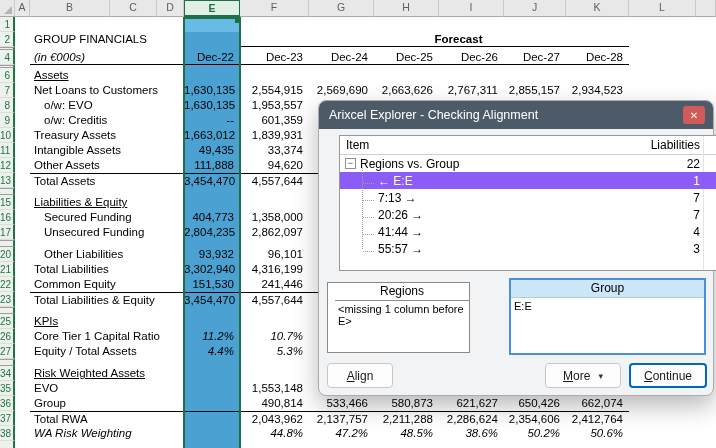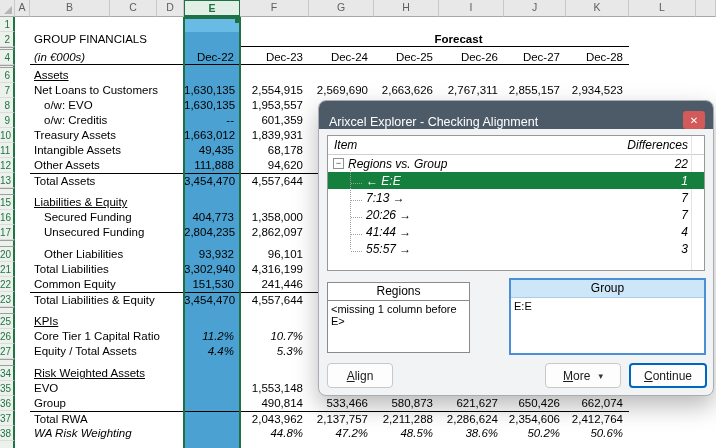--- a/index.html
+++ b/index.html
@@ -36,45 +36,45 @@
   .row-break.sm{height:3px;}
   .brk-num{width:15px;background:#EDF1EC;border-right:2px solid #217346;
            border-top:1px solid #9E9E9E;border-bottom:1px solid #9E9E9E;}
   
   #col-sel{position:absolute;left:183px;top:17px;width:58px;height:440px;border:2px solid #1E7145;
            pointer-events:none;z-index:5;box-sizing:border-box;}
   #col-sel::after{content:"";position:absolute;right:-2px;top:-2px;width:6px;height:6px;background:#1E7145;}
   
   .dialog{position:absolute;left:318px;top:100px;width:394px;height:294px;background:#F2F3F5;
           border:1px solid #A9ADB3;border-radius:8px;box-shadow:0 10px 24px rgba(0,0,0,.28);z-index:10;}
-  .titlebar{height:28px;background:#4D5B69;border-radius:7px 7px 0 0;display:flex;align-items:flex-end;
+  .titlebar{height:28px;background:#4D5B69;border-radius:7px 7px 0 0;display:flex;align-items:center;
             padding:0 8px 0 10px;gap:32px;}
   .title{color:#fff;font-size:12.5px;}
   .closebtn{margin-left:auto;width:22px;height:18px;background:#D25A58;border-radius:3px;color:#fff;
             display:flex;align-items:center;justify-content:center;font-size:10px;cursor:pointer;}
-  .listbox{position:absolute;left:8px;top:34px;width:378px;height:136px;background:#fff;
-           border:1px solid #989898;box-sizing:border-box;overflow:hidden;font-style:italic;}
+  .listbox{position:absolute;left:20px;top:34px;width:378px;height:136px;background:#fff;
+           border:1px solid #989898;box-sizing:border-box;overflow:hidden;}
   .listhdr{height:18px;border-bottom:1px solid #CFCFCF;display:flex;align-items:center;font-size:12px;}
   .lh-item{padding-left:6px;}
   .lh-diff{margin-left:auto;padding-right:16px;}
   .gutterline{position:absolute;top:0;bottom:0;right:12px;width:1px;background:#E4E4E4;}
   .treerow{height:17px;display:flex;align-items:center;font-size:12px;}
   .treerow .tdiff{margin-left:auto;padding-right:16px;}
   .expandbox{width:9px;height:9px;border:1px solid #909090;background:#fff;font-size:9px;line-height:8px;
              text-align:center;color:#444;margin:0 4px 0 5px;flex:none;}
   #tree-children{position:relative;}
   #tree-children::before{content:"";position:absolute;left:22px;top:-4px;bottom:8px;border-left:1px dotted #A0A0A0;}
   .treerow.child{padding-left:23px;}
   .conn{display:inline-block;width:11px;height:5px;border-bottom:1px dotted #A0A0A0;margin-right:4px;flex:none;}
-  .treerow.selected{background:#15803d;color:#fff;}
+  .treerow.selected{background:#8b5cf6;color:#fff;}
   
   .panel{position:absolute;background:#fff;box-sizing:border-box;}
   .panelhdr{height:17px;line-height:17px;text-align:center;font-size:12px;}
   .panelbody{font-size:11px;padding:2px 3px;text-align:left;}
-  .regions{left:8px;top:181px;width:143px;height:71px;border:1px solid #8A8A8A;}
+  .regions{left:8px;top:181px;width:143px;height:71px;border:1px solid #8A8A8A;padding-left:7px;}
   .regions .panelhdr{border-bottom:1px solid #8A8A8A;}
   .group{left:190px;top:177px;width:197px;height:77px;border:2px solid #4A90D8;}
   .group .panelhdr{background:#CDE7F8;border-bottom:1px solid #A9CDEB;}
   
   .btn{position:absolute;top:262px;height:25px;background:#FDFDFD;border:1px solid #C8C8C8;border-radius:4px;
        font-family:"Liberation Sans",sans-serif;font-size:12px;color:#1A1A1A;display:flex;align-items:center;
        justify-content:center;padding:0;cursor:pointer;box-sizing:border-box;}
   .btn-align{left:8px;width:66px;}
   .btn-cancel{left:84px;width:74px;}
   .btn-more{left:226px;width:76px;}
@@ -237,21 +237,21 @@
         <div class="cell cJ val"></div>
         <div class="cell cK val"></div>
         <div class="cell cL"></div>
         <div class="cell cM"></div>
       </div>
       <div class="row">
         <div class="cell num">11</div>
         <div class="cell ca"></div>
         <div class="cell clabel">Intangible Assets</div>
         <div class="cell cE val sel-e">49,435</div>
-        <div class="cell cF val">68,178</div>
+        <div class="cell cF val">33,374</div>
         <div class="cell cG val"></div>
         <div class="cell cH val"></div>
         <div class="cell cI val"></div>
         <div class="cell cJ val"></div>
         <div class="cell cK val"></div>
         <div class="cell cL"></div>
         <div class="cell cM"></div>
       </div>
       <div class="row">
         <div class="cell num">12</div>
@@ -569,21 +569,21 @@
       <span class="title">Arixcel Explorer - Checking Alignment</span>
       <div class="closebtn">
         <span>✕</span>
       </div>
     </div>
 
     <div class="listbox">
       <div class="gutterline"></div>
       <div class="listhdr">
         <span class="lh-item">Item</span>
-        <span class="lh-diff">Differences</span>
+        <span class="lh-diff">Liabilities</span>
       </div>
       <div class="treerow root">
         <span class="expandbox">−</span>
         <span class="tlabel">Regions vs. Group</span>
         <span class="tdiff">22</span>
       </div>
       <div id="tree-children">
           <div class="treerow child selected">
             <div class="conn"></div>
             <div class="tlabel">← E:E</div>

